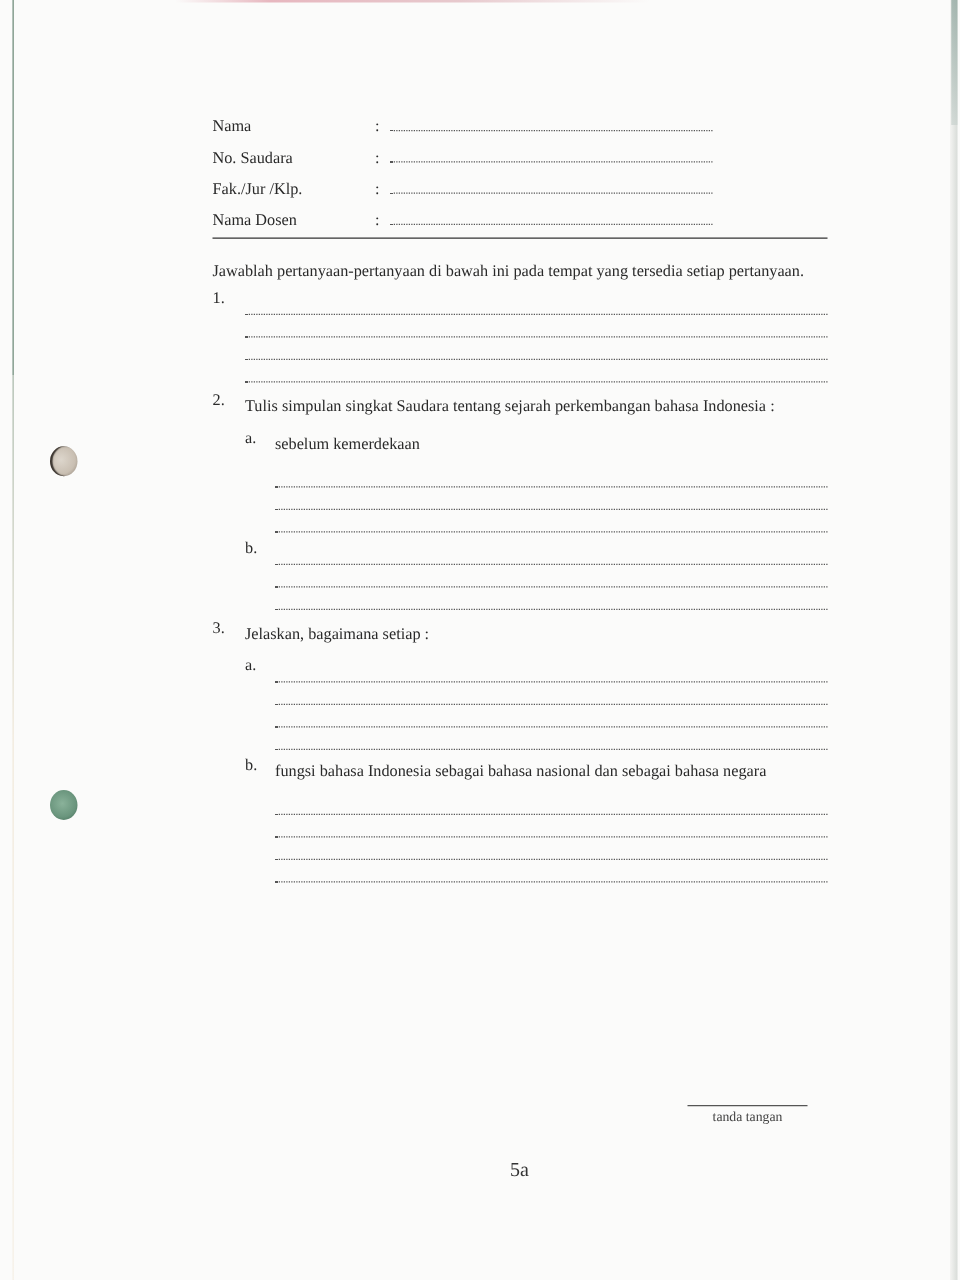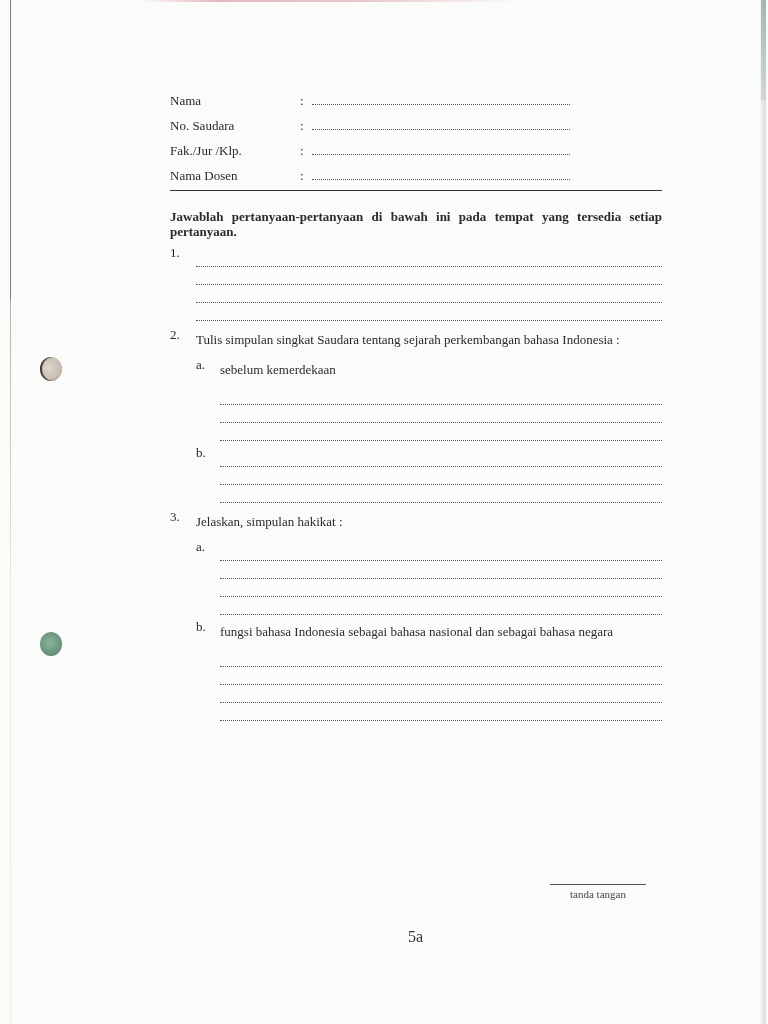--- a/index.html
+++ b/index.html
@@ -118,21 +118,20 @@
       border: none;
       border-top: 1.5px solid #333;
       margin: 6px 0 0 0;
       width: 492px;
     }
     .instruction {
       font-size: 13px;
       line-height: 15px;
       margin-top: 18px;
       text-align: justify;
-      font-weight: bold;
     }
     .q {
       font-size: 13px;
       display: flex;
       margin-top: 6px;
     }
     .q-num {
       width: 26px;
       flex-shrink: 0;
     }
@@ -270,21 +269,21 @@
             <div class="answer-line"><input style=""></div>
           </div>
         </div>
       </div>
     </div>
   </div>
 
   <div class="q">
     <span class="q-num">3.</span>
     <div class="q-body">
-      <div class="q-text">Jelaskan, simpulan hakikat :</div>
+      <div class="q-text">Jelaskan, bagaimana setiap :</div>
       <div class="sub">
         <span class="sub-letter">a.</span>
         <div class="sub-body">
           <div class="answer-lines">
             <div class="answer-line"><input style=""></div>
             <div class="answer-line"><input style=""></div>
             <div class="answer-line"><input style=""></div>
             <div class="answer-line"><input style=""></div>
           </div>
         </div>

